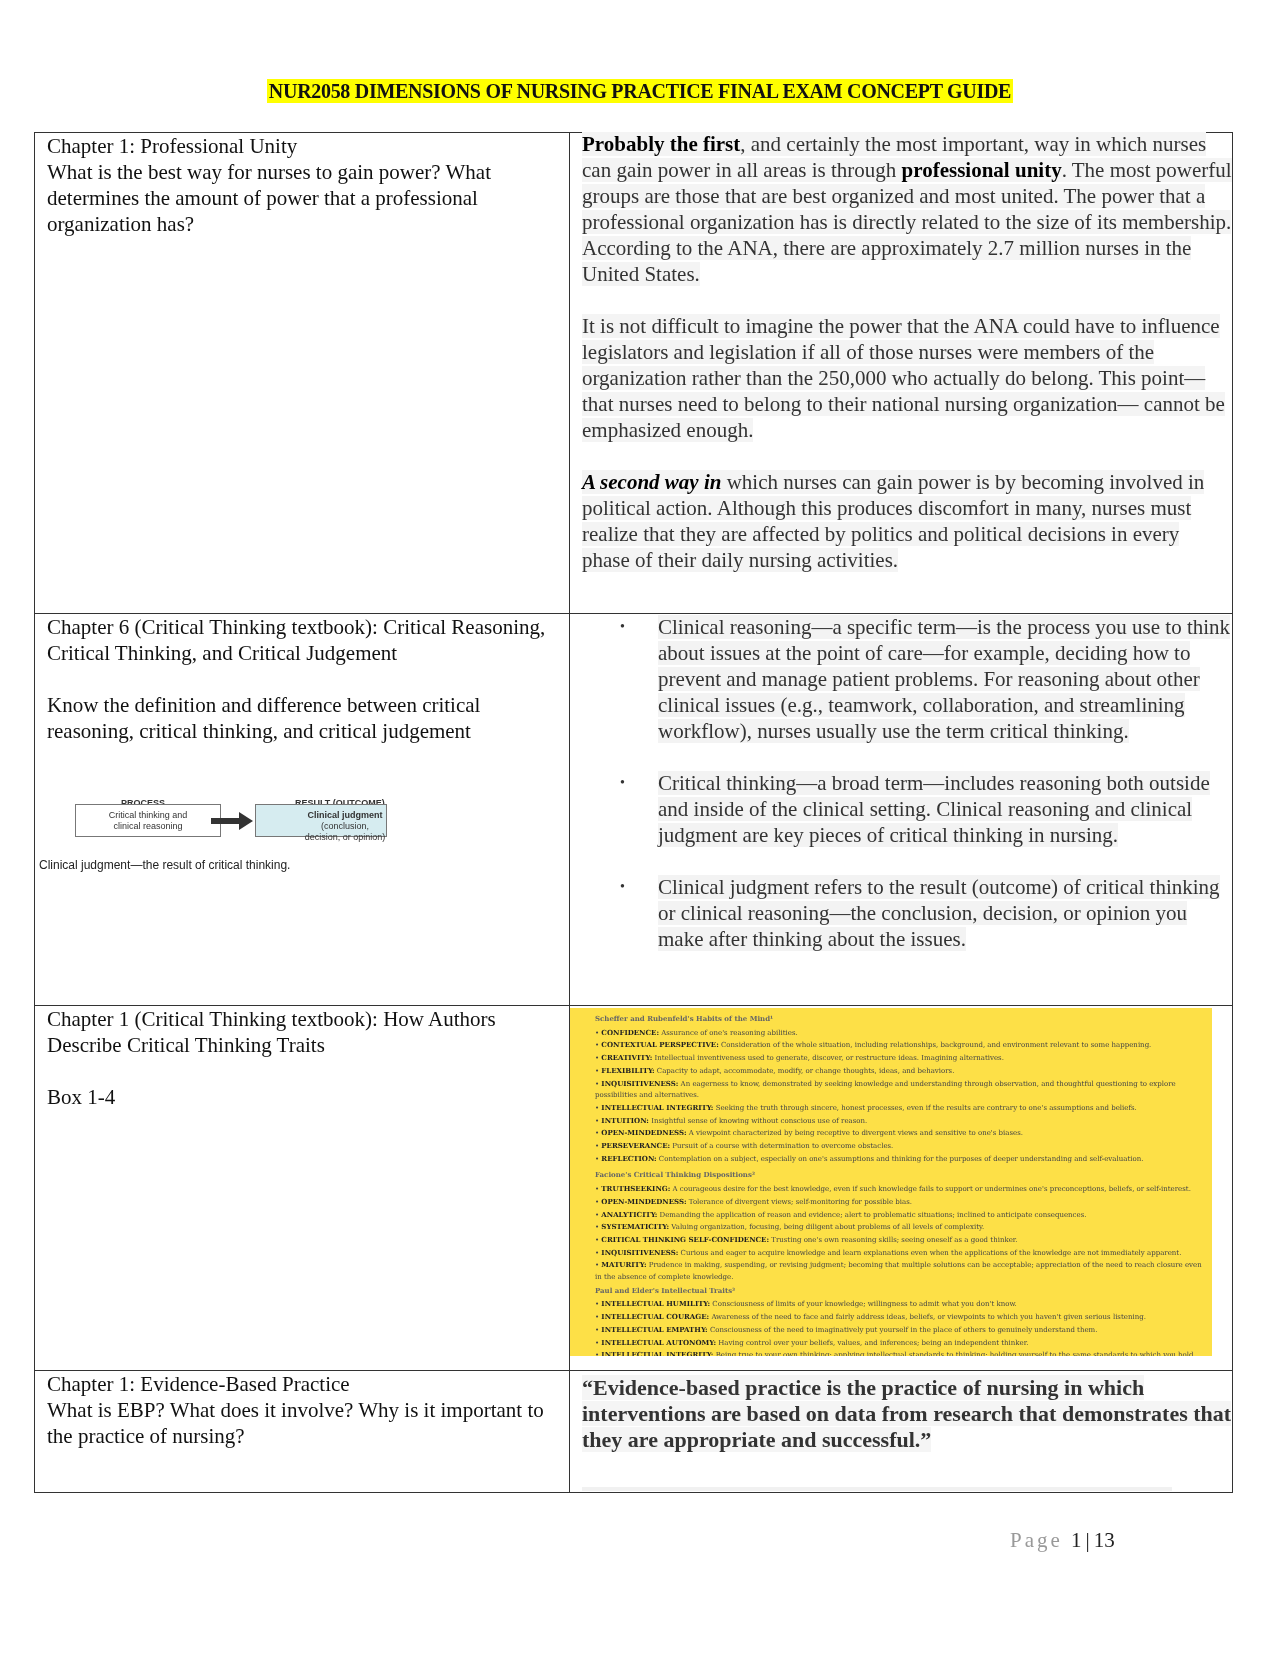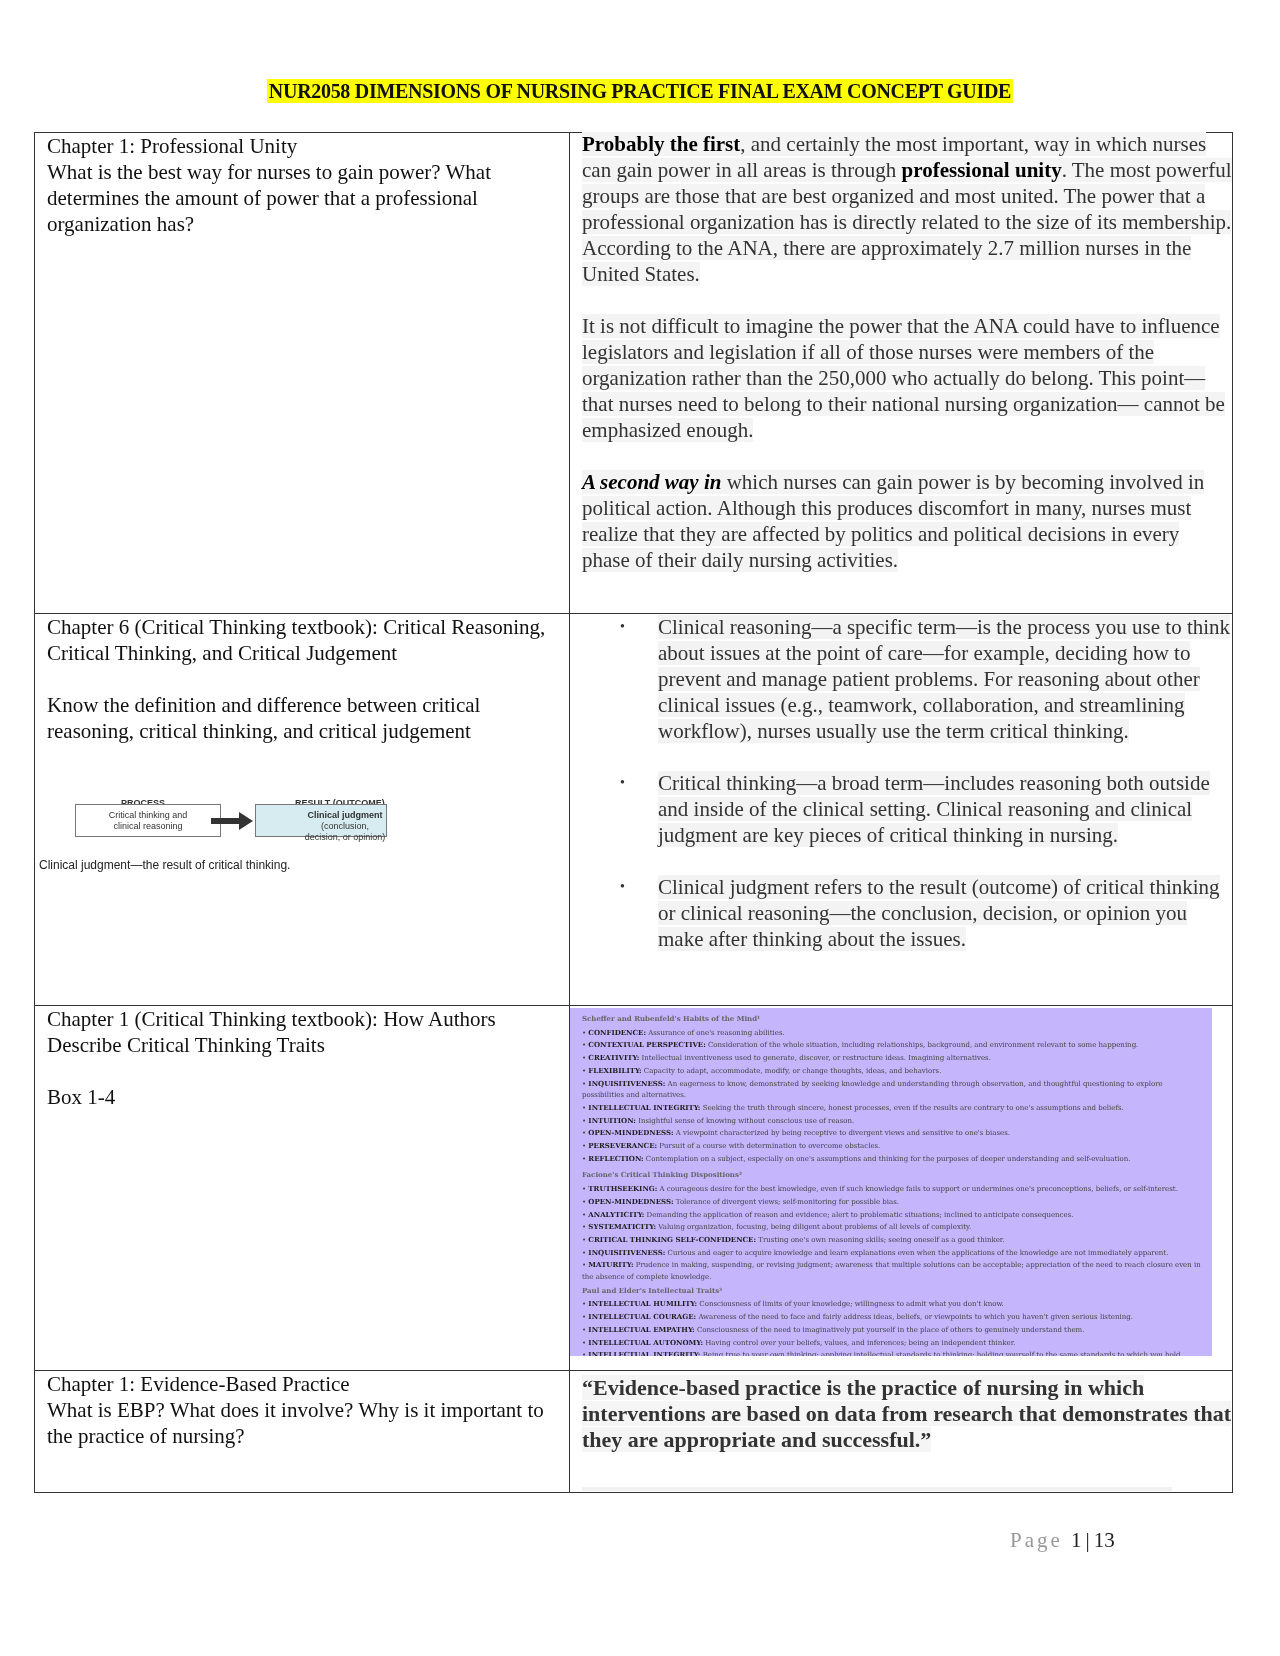--- a/index.html
+++ b/index.html
@@ -18,21 +18,21 @@
   .para span.hl { background: #f4f4f4; }
   b.dk { color: #000000; }
   .bullets { list-style: none; margin: 0; padding: 0 0 0 38px; }
   .bullets li { position: relative; padding-left: 38px; margin-bottom: 26px; line-height: 26px; }
   .bullets li .dot { position: absolute; left: 0; top: 0; font-size: 14px; }
   .diagram { margin-top: 46px; margin-left: -8px; font-family: "Liberation Sans", "DejaVu Sans", sans-serif; color: #333; position: relative; height: 80px; width: 470px; }
   .diagram .lbl { position: absolute; font-size: 9px; font-weight: bold; }
   .diagram .box { position: absolute; border: 1px solid #777; font-size: 9px; text-align: center; line-height: 11px; padding-top: 5px; box-sizing: border-box; height: 33px; }
   .diagram .arrow { position: absolute; }
   .diagram .cap { position: absolute; top: 62px; left: 0; font-size: 12px; color: #222; }
-  .box14 { background: #c4b5fd; margin: 2px 20px 8px -12px; padding: 4px 6px 4px 12px;
+  .box14 { background: #fde047; margin: 2px 20px 8px -12px; padding: 4px 6px 4px 25px;
            font-family: "DejaVu Serif", serif; font-size: 7px; line-height: 11.7px; color: #444; height: 340px; overflow: hidden; }
   .box14 .bh { font-weight: bold; color: #666; margin: 1px 0 2px; }
   .box14 .bi b { color: #222; }
   .ebp { font-weight: bold; font-size: 22px; line-height: 26px; color: #333; padding-top: 4px; }
   .ebp span { background: #f5f5f5; }
   .ebp-line { height: 4px; background: #f1f1f1; margin: 34px 60px 0 0; }
   .footer { position: absolute; top: 1528px; left: 1010px; font-size: 21px; color: #999; letter-spacing: 3px; }
   .footer .num { color: #222; letter-spacing: 0; }
 </style>
 </head>
@@ -118,21 +118,21 @@
         <div class="bi">• <b>OPEN-MINDEDNESS:</b> <span>A viewpoint characterized by being receptive to divergent views and sensitive to one's biases.</span></div>
         <div class="bi">• <b>PERSEVERANCE:</b> <span>Pursuit of a course with determination to overcome obstacles.</span></div>
         <div class="bi">• <b>REFLECTION:</b> <span>Contemplation on a subject, especially on one's assumptions and thinking for the purposes of deeper understanding and self-evaluation.</span></div>
         <div class="bh" style="margin-top:4px;">Facione's Critical Thinking Dispositions²</div>
         <div class="bi">• <b>TRUTHSEEKING:</b> <span>A courageous desire for the best knowledge, even if such knowledge fails to support or undermines one's preconceptions, beliefs, or self-interest.</span></div>
         <div class="bi">• <b>OPEN-MINDEDNESS:</b> <span>Tolerance of divergent views; self-monitoring for possible bias.</span></div>
         <div class="bi">• <b>ANALYTICITY:</b> <span>Demanding the application of reason and evidence; alert to problematic situations; inclined to anticipate consequences.</span></div>
         <div class="bi">• <b>SYSTEMATICITY:</b> <span>Valuing organization, focusing, being diligent about problems of all levels of complexity.</span></div>
         <div class="bi">• <b>CRITICAL THINKING SELF-CONFIDENCE:</b> <span>Trusting one's own reasoning skills; seeing oneself as a good thinker.</span></div>
         <div class="bi">• <b>INQUISITIVENESS:</b> <span>Curious and eager to acquire knowledge and learn explanations even when the applications of the knowledge are not immediately apparent.</span></div>
-        <div class="bi">• <b>MATURITY:</b> <span>Prudence in making, suspending, or revising judgment; awareness that multiple solutions can be acceptable; appreciation of the need to reach closure even in the absence of complete knowledge.</span></div>
+        <div class="bi">• <b>MATURITY:</b> <span>Prudence in making, suspending, or revising judgment; becoming that multiple solutions can be acceptable; appreciation of the need to reach closure even in the absence of complete knowledge.</span></div>
         <div class="bh" style="">Paul and Elder's Intellectual Traits³</div>
         <div class="bi">• <b>INTELLECTUAL HUMILITY:</b> <span>Consciousness of limits of your knowledge; willingness to admit what you don't know.</span></div>
         <div class="bi">• <b>INTELLECTUAL COURAGE:</b> <span>Awareness of the need to face and fairly address ideas, beliefs, or viewpoints to which you haven't given serious listening.</span></div>
         <div class="bi">• <b>INTELLECTUAL EMPATHY:</b> <span>Consciousness of the need to imaginatively put yourself in the place of others to genuinely understand them.</span></div>
         <div class="bi">• <b>INTELLECTUAL AUTONOMY:</b> <span>Having control over your beliefs, values, and inferences; being an independent thinker.</span></div>
         <div class="bi">• <b>INTELLECTUAL INTEGRITY:</b> <span>Being true to your own thinking; applying intellectual standards to thinking; holding yourself to the same standards to which you hold others; willingness to admit when your thinking may be flawed.</span></div>
 
       </div>
     </td>
   </tr>

